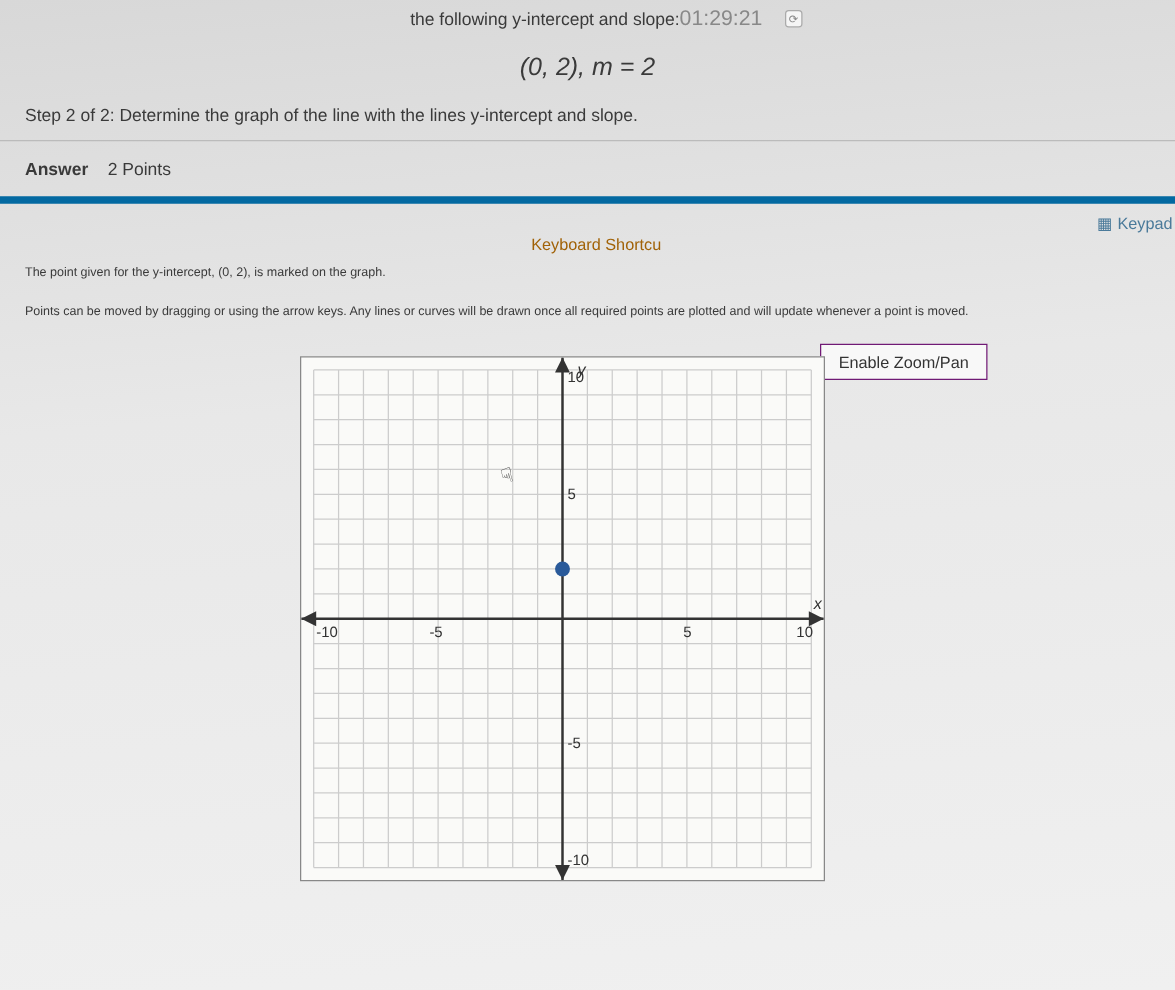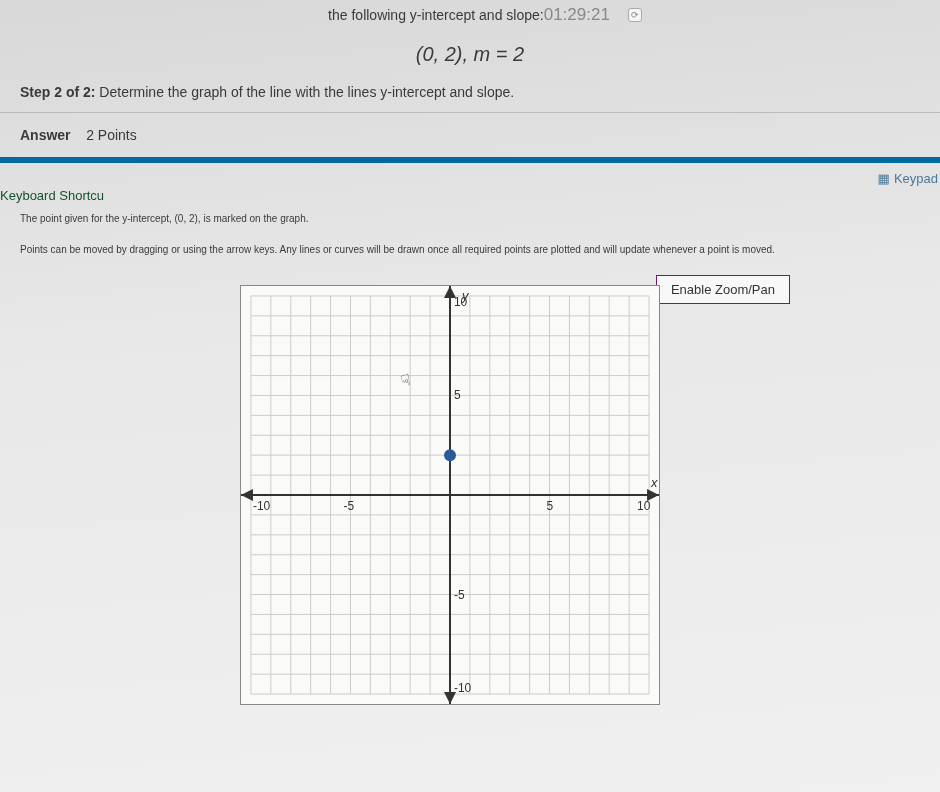--- a/index.html
+++ b/index.html
@@ -50,21 +50,21 @@
       font-size: 20px;
       padding: 10px 0;
       font-style: italic;
     }
     .step-row {
       padding: 8px 20px 12px 20px;
       font-size: 14px;
       border-bottom: 1px solid #bbb;
     }
     .step-label {
-      font-weight: bold;
+      font-weight: normal;
     }
     .answer-row {
       padding: 14px 20px;
       font-size: 14px;
       border-bottom: 6px solid #0369a1;
     }
     .answer-label {
       font-weight: bold;
     }
     .keypad-row {
@@ -75,24 +75,24 @@
       align-items: center;
     }
     .keypad-link {
       color: #4a7a9a;
       font-size: 13px;
       display: flex;
       align-items: center;
       gap: 4px;
     }
     .keyboard-shortcut {
-      color: #14532d;
-      font-size: 13px;
-      text-align: left;
-      padding: 2px 2px 0 0;
+      color: #a16207;
+      font-size: 13px;
+      text-align: center;
+      padding: 2px 2px 0 16px;
     }
     .instruction-row {
       padding: 8px 20px;
       font-size: 10px;
       line-height: 1.5;
     }
     .graph-container {
       position: relative;
       margin: 10px auto 0 auto;
       width: 460px;

